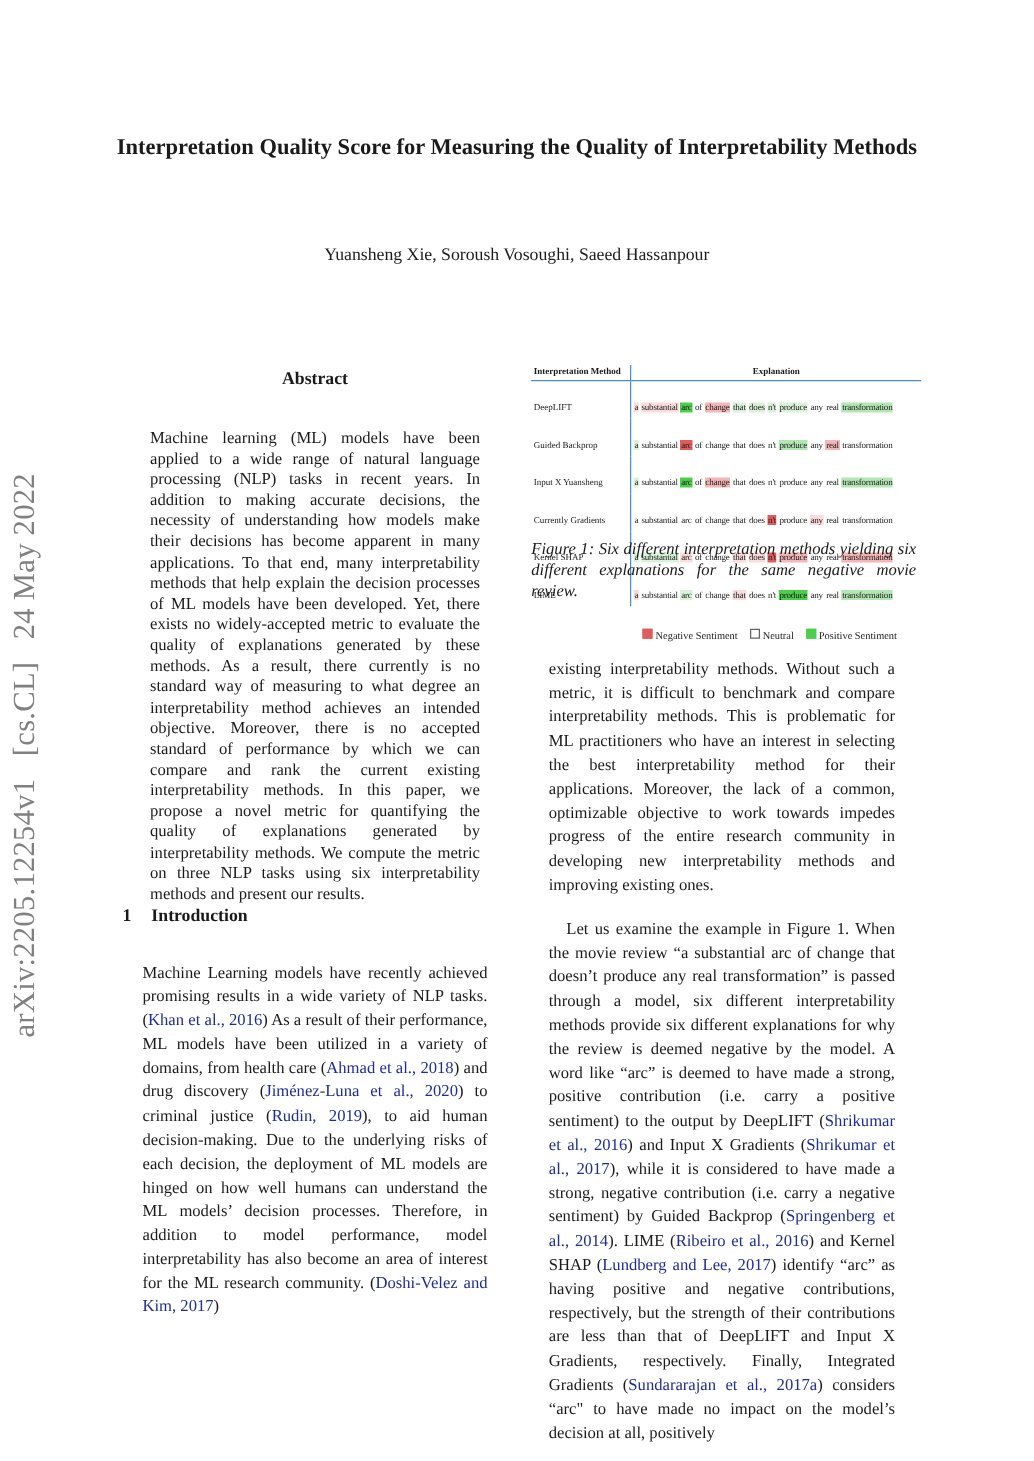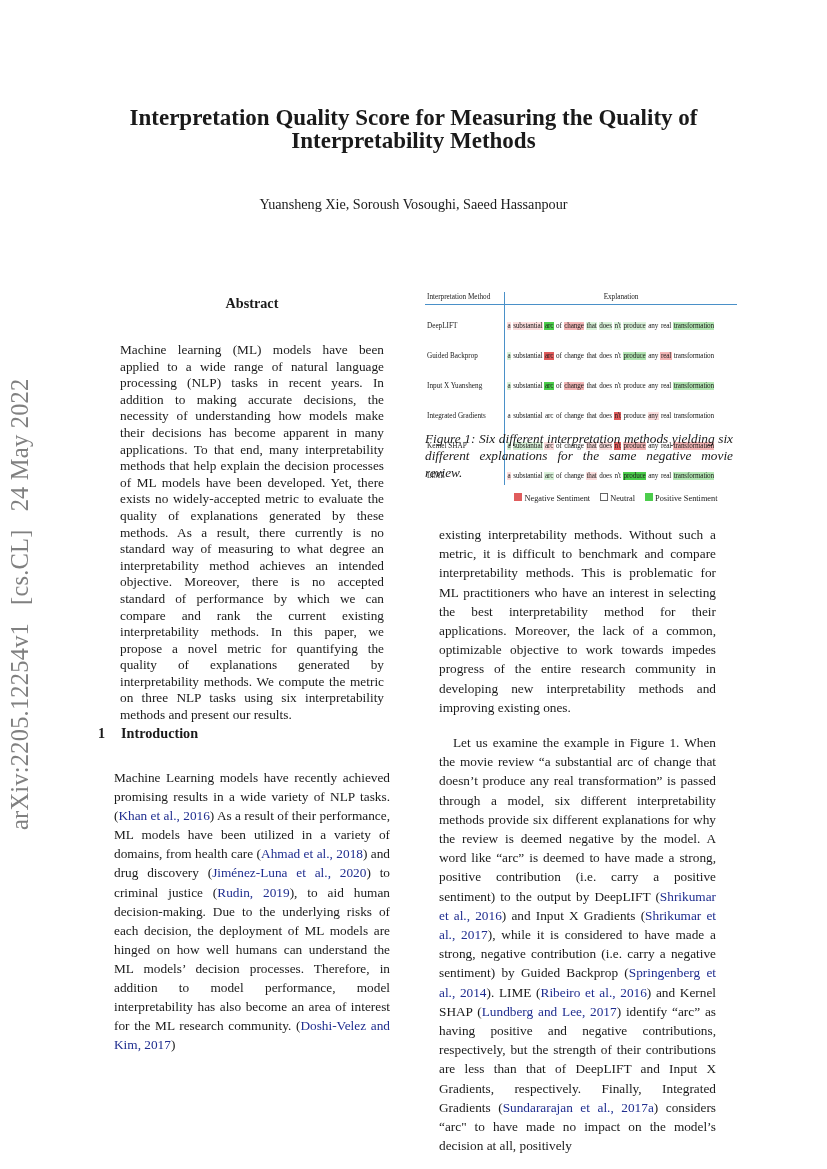--- a/index.html
+++ b/index.html
@@ -1,19 +1,19 @@
 <!DOCTYPE html>
 <html><head>
 <meta charset="utf-8">
 <style>
   html, body { margin: 0; padding: 0; background: #ffffff; }
   body { width: 827px; height: 1169px; position: relative; overflow: hidden;
          font-family: "Liberation Serif", "DejaVu Serif", serif; color: #1a1a1a; }
   .title { position: absolute; left: 60px; top: 106px; width: 707px; text-align: center;
-           font-weight: bold; font-size: 23px; line-height: 23px; }
+           font-weight: bold; font-size: 18px; line-height: 23px; }
   .authors { position: absolute; left: 60px; top: 196px; width: 707px; text-align: center;
              font-weight: normal; font-size: 14.2px; }
   .sidebar { position: absolute; left: 6px; top: 830px; transform: rotate(-90deg);
              transform-origin: left top; white-space: nowrap; font-size: 24.5px; color: #808080;
              width: 490px; letter-spacing: 0.2px; }
   .sidebar span { margin-right: 18px; }
   .abstract-head { position: absolute; left: 120px; top: 295px; width: 264px; text-align: center;
                    font-weight: bold; font-size: 14.2px; }
   .abstract-body { position: absolute; left: 120px; top: 322px; width: 264px; font-size: 13.3px;
                    line-height: 16.6px; text-align: justify; margin-top: 20px; }
@@ -25,29 +25,29 @@
                 line-height: 19.2px; text-align: justify; }
   p { margin: 16px; }
   .indent { text-indent: 14px; }
   .cite { color: #1f2d8f; }
   em { font-style: italic; }
 
   
   .figure { position: absolute; left: 425px; top: 292px; width: 312px; }
   .fig-table { width: 312px; border-collapse: collapse; font-size: 7.2px; line-height: 11px;
                font-family: "Liberation Serif", serif; }
-  .fig-table th { font-weight: normal; text-align: center; padding: 0 0 1px 0;
+  .fig-table th { font-weight: bold; text-align: center; padding: 0 0 1px 0;
                   border-bottom: 1.5px solid #4a90c8; }
   .fig-table th.m { text-align: left; width: 77px; border-right: 1.5px solid #4a90c8; padding-left: 2px; }
   .fig-table td.m { text-align: left; border-right: 1.5px solid #4a90c8; padding: 16px 0 3px 2px; white-space: nowrap; }
   .fig-table td.e { padding: 16px 0 3px 2px; white-space: nowrap; letter-spacing: -0.15px; }
   .tok { padding: 0 0.5px; }
   .p1 { background: #d9f2d9; } .p2 { background: #b3e6b3; } .p3 { background: #4ccd4c; }
   .n1 { background: #fbdcdc; } .n2 { background: #f4b6b6; } .n3 { background: #e05c5c; }
-  .legend { text-align: center; font-size: 8.3px; margin-top: 8px; padding-left: 70px; }
+  .legend { text-align: center; font-size: 8.3px; margin-top: 18px; padding-left: 70px; }
   .legend .sw { display: inline-block; width: 6px; height: 6px; margin-right: 2px; vertical-align: 0px; }
   .legend .item { margin: 0 5px; }
   .caption { position: absolute; left: 425px; top: 430px; width: 308px; font-size: 13.3px;
              line-height: 17px; text-align: justify; font-style: italic; }
 </style>
 </head>
 <body>
 
 <div class="sidebar">
   <span>arXiv:2205.12254v1</span><span>[cs.CL]</span><span>24 May 2022</span>
@@ -82,21 +82,21 @@
         </tr>
         <tr>
           <td class="m">Guided Backprop</td>
           <td class="e"><span class="tok p1">a</span> <span class="tok ">substantial</span> <span class="tok n3">arc</span> <span class="tok ">of</span> <span class="tok ">change</span> <span class="tok ">that</span> <span class="tok ">does</span> <span class="tok ">n't</span> <span class="tok p2">produce</span> <span class="tok ">any</span> <span class="tok n2">real</span> <span class="tok ">transformation</span></td>
         </tr>
         <tr>
           <td class="m">Input X Yuansheng</td>
           <td class="e"><span class="tok p1">a</span> <span class="tok ">substantial</span> <span class="tok p3">arc</span> <span class="tok ">of</span> <span class="tok n2">change</span> <span class="tok ">that</span> <span class="tok ">does</span> <span class="tok ">n't</span> <span class="tok ">produce</span> <span class="tok ">any</span> <span class="tok ">real</span> <span class="tok p2">transformation</span></td>
         </tr>
         <tr>
-          <td class="m">Integrated Gradients</td>
+          <td class="m">Currently Gradients</td>
           <td class="e"><span class="tok ">a</span> <span class="tok ">substantial</span> <span class="tok ">arc</span> <span class="tok ">of</span> <span class="tok ">change</span> <span class="tok ">that</span> <span class="tok ">does</span> <span class="tok n3">n't</span> <span class="tok ">produce</span> <span class="tok n1">any</span> <span class="tok ">real</span> <span class="tok ">transformation</span></td>
         </tr>
         <tr>
           <td class="m">Kernel SHAP</td>
           <td class="e"><span class="tok p1">a</span> <span class="tok p1">substantial</span> <span class="tok n1">arc</span> <span class="tok ">of</span> <span class="tok ">change</span> <span class="tok n1">that</span> <span class="tok n1">does</span> <span class="tok n3">n't</span> <span class="tok n2">produce</span> <span class="tok ">any</span> <span class="tok ">real</span> <span class="tok n2">transformation</span></td>
         </tr>
         <tr>
           <td class="m">LIME</td>
           <td class="e"><span class="tok n1">a</span> <span class="tok ">substantial</span> <span class="tok p1">arc</span> <span class="tok ">of</span> <span class="tok ">change</span> <span class="tok n1">that</span> <span class="tok ">does</span> <span class="tok ">n't</span> <span class="tok p3">produce</span> <span class="tok ">any</span> <span class="tok ">real</span> <span class="tok p2">transformation</span></td>
         </tr>

